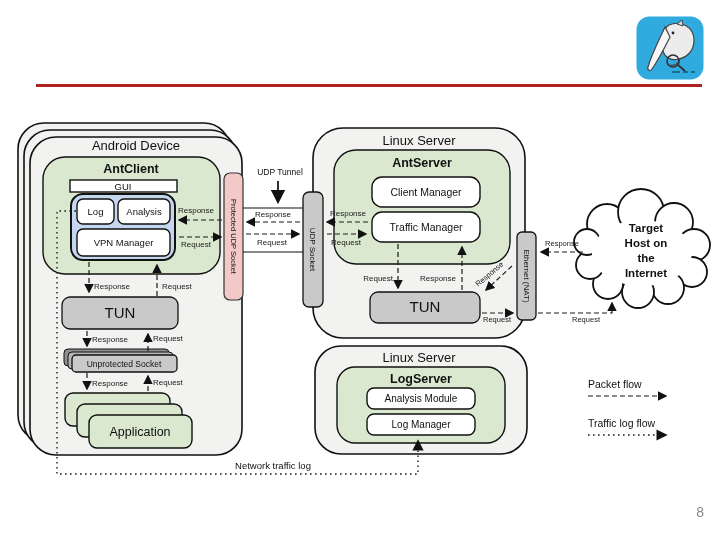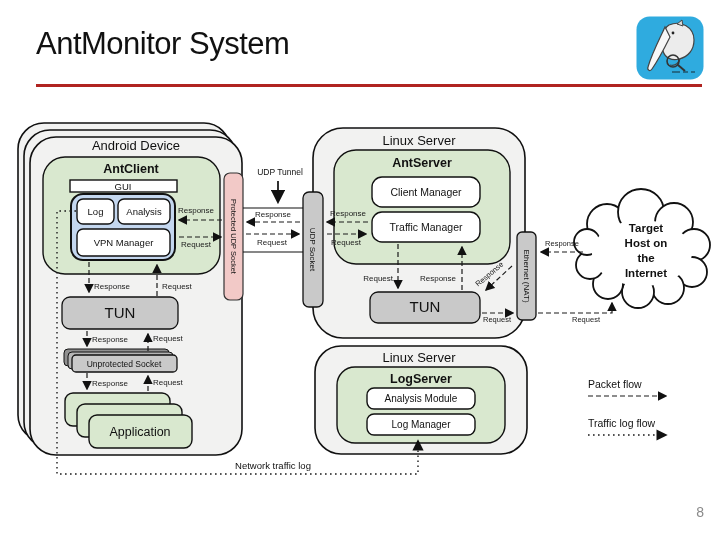--- a/index.html
+++ b/index.html
@@ -21,21 +21,20 @@
   .sol {fill:none;stroke:#1a1a1a;stroke-width:1.8;}
   .thin{fill:none;stroke:#111;stroke-width:1.2;}
   .lbl {font-size:8px;fill:#1a1a1a;}
   .lbl7{font-size:7.5px;fill:#1a1a1a;}
 </style>
 </head>
 <body>
 
 <div class="slide">
 
-  <h1 class="title">AntMonitor System</h1>
   <div class="rule"></div>
 
   <svg class="logo" width="68" height="64" viewBox="0 0 68 64">
     <rect x="0.5" y="0.5" width="67" height="63" rx="13" fill="#2fabdf"></rect>
     <g>
       <path d="M33 9 C45 4,58 11,58 24 C58 34,52 41,43 43 C36 45,29 42,27 35 C25 28,26 13,33 9 Z" fill="#ececec" stroke="#444" stroke-width="1.2"></path>
       <path d="M29 11 C25 20,16 37,12 51 C11 54,14 56,16 53 C23 43,30 29,34 21 Z" fill="#f7f7f7" stroke="#444" stroke-width="1.2"></path>
       <path d="M41 8 L46 4 L47 10 Z" fill="#dcdcdc" stroke="#444" stroke-width="1"></path>
       <circle cx="37" cy="17" r="1.4" fill="#222"></circle>
       <path d="M44 43 C42 48,38 50,34 49" fill="none" stroke="#444" stroke-width="1.2"></path>

